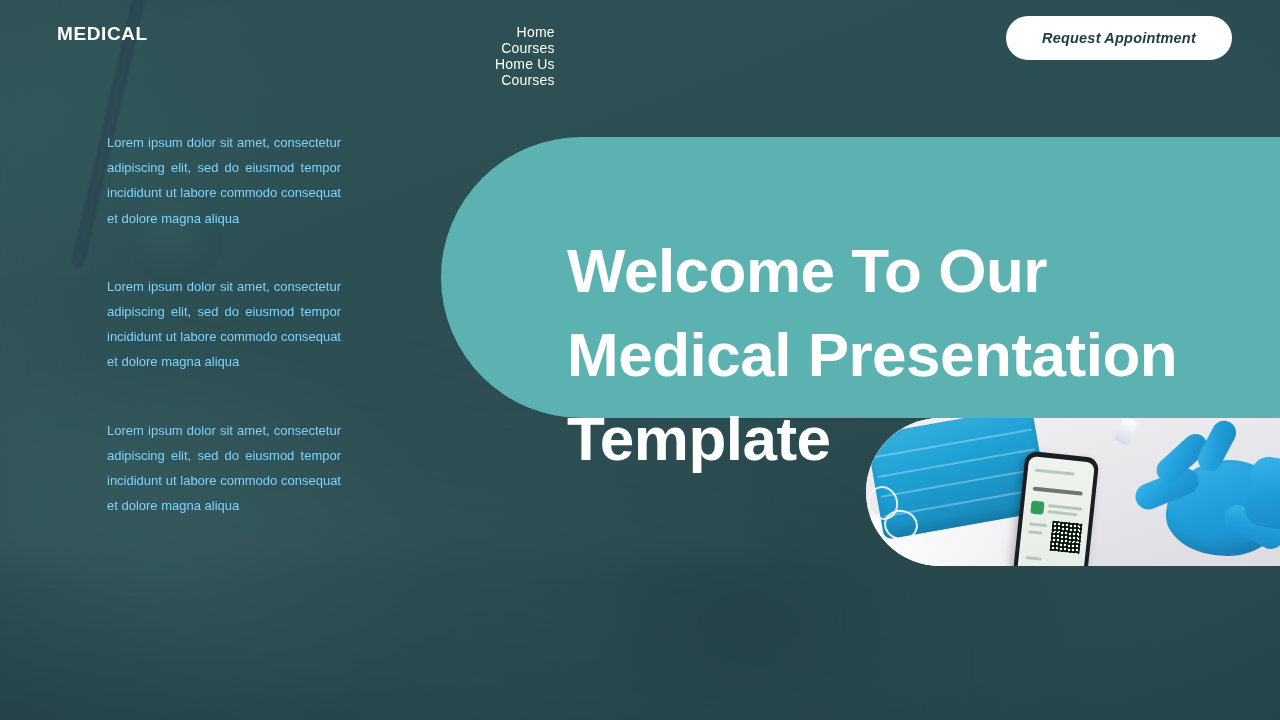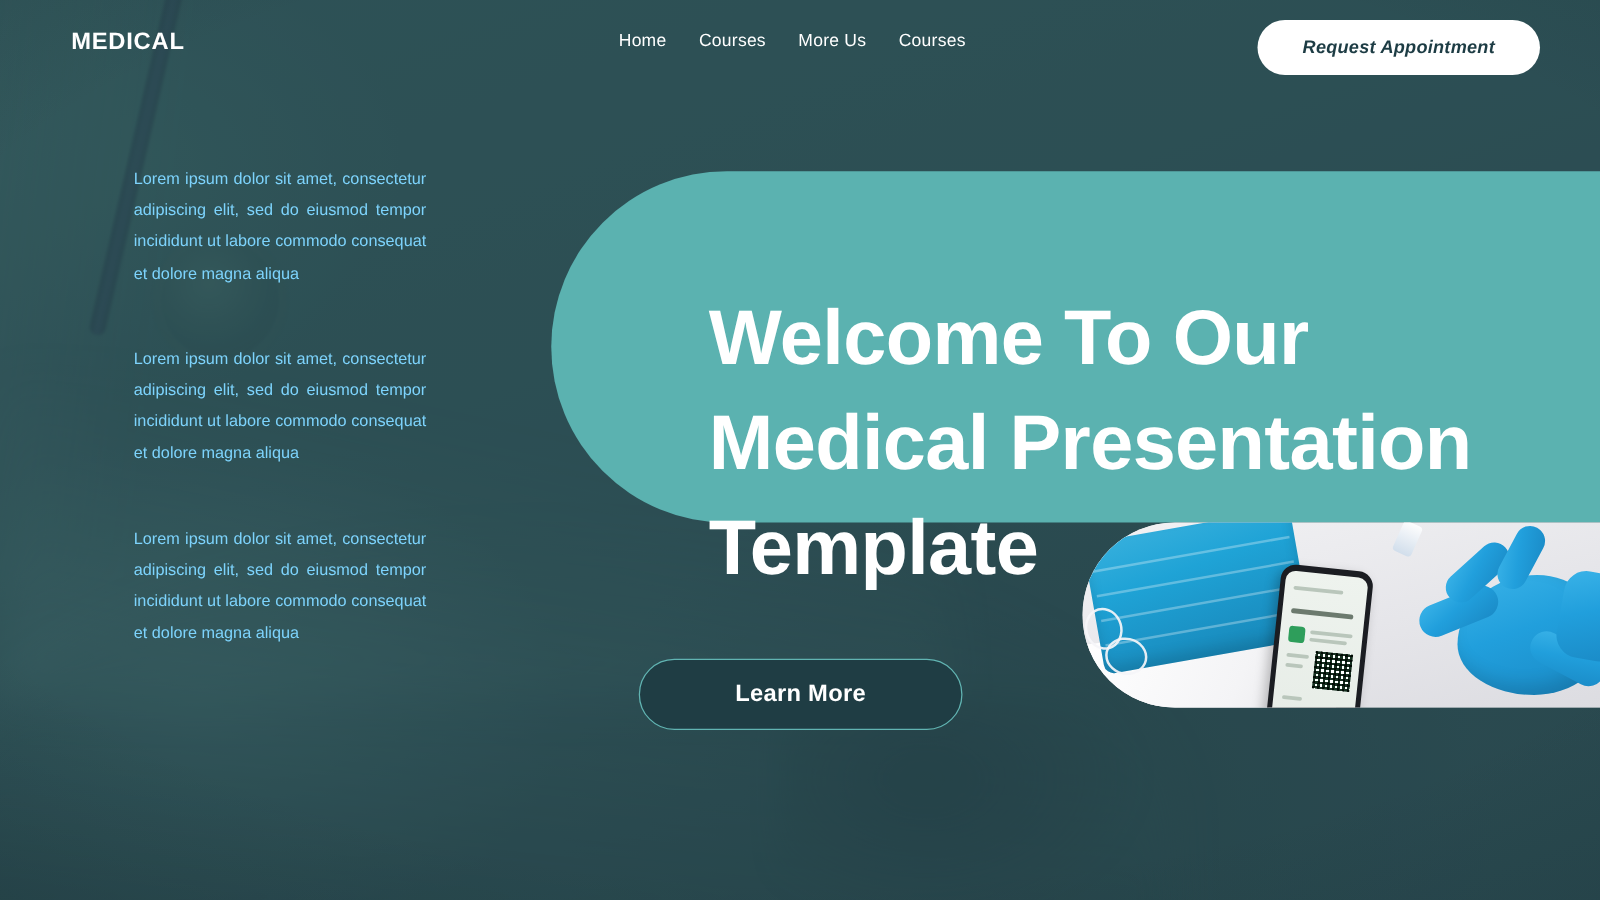--- a/index.html
+++ b/index.html
@@ -102,22 +102,22 @@
     color: #ffffff;
     font-size: 19px;
     font-weight: bold;
     letter-spacing: 0.6px;
     white-space: nowrap;
   }
   .nav {
     position: absolute;
     left: 495px; top: 24px;
     display: flex;
-    align-items: flex-start;
-    gap: 26px;
+    align-items: flex-end;
+    flex-direction: column;
   }
   .nav-item {
     color: #ffffff;
     font-size: 14px;
     white-space: nowrap;
     text-decoration: none;
     letter-spacing: 0.2px;
   }
   .appt-btn {
     position: absolute;
@@ -300,21 +300,21 @@
     <div class="bg-tint"></div>
     <div class="bg-vignette"></div>
   </div>
 
   <div class="header">
     <div class="logo">MEDICAL</div>
 
     <div class="nav">
       <a class="nav-item" href="#">Home</a>
       <a class="nav-item" href="#">Courses</a>
-      <a class="nav-item" href="#">More Us</a>
+      <a class="nav-item" href="#">Home Us</a>
       <a class="nav-item" href="#">Courses</a>
     </div>
 
     <button class="appt-btn">Request Appointment</button>
   </div>
 
   <div class="lorem-col">
     <div class="lorem-block">Lorem ipsum dolor sit amet, consectetur adipiscing elit, sed do eiusmod tempor incididunt ut labore commodo consequat et dolore magna aliqua</div>
     <div class="lorem-block">Lorem ipsum dolor sit amet, consectetur adipiscing elit, sed do eiusmod tempor incididunt ut labore commodo consequat et dolore magna aliqua</div>
     <div class="lorem-block">Lorem ipsum dolor sit amet, consectetur adipiscing elit, sed do eiusmod tempor incididunt ut labore commodo consequat et dolore magna aliqua</div>
@@ -355,15 +355,14 @@
     </div>
 
     <div class="pc-glove pc-glove-palm"></div>
     <div class="pc-glove" style="left:268px; top:58px; width:66px; height:26px; border-radius:13px; transform:rotate(-22deg);"></div>
     <div class="pc-glove" style="left:286px; top:28px; width:60px; height:24px; border-radius:12px; transform:rotate(-42deg);"></div>
     <div class="pc-glove" style="left:324px; top:16px; width:54px; height:24px; border-radius:12px; transform:rotate(-62deg);"></div>
     <div class="pc-glove" style="left:356px; top:96px; width:64px; height:26px; border-radius:13px; transform:rotate(28deg);"></div>
     <div class="pc-glove" style="left:382px; top:40px; width:52px; height:70px; border-radius:18px; transform:rotate(10deg);"></div>
   </div>
 
-  <button class="learn-btn">Learn More</button>
 
 </div>
 
 </body></html>

